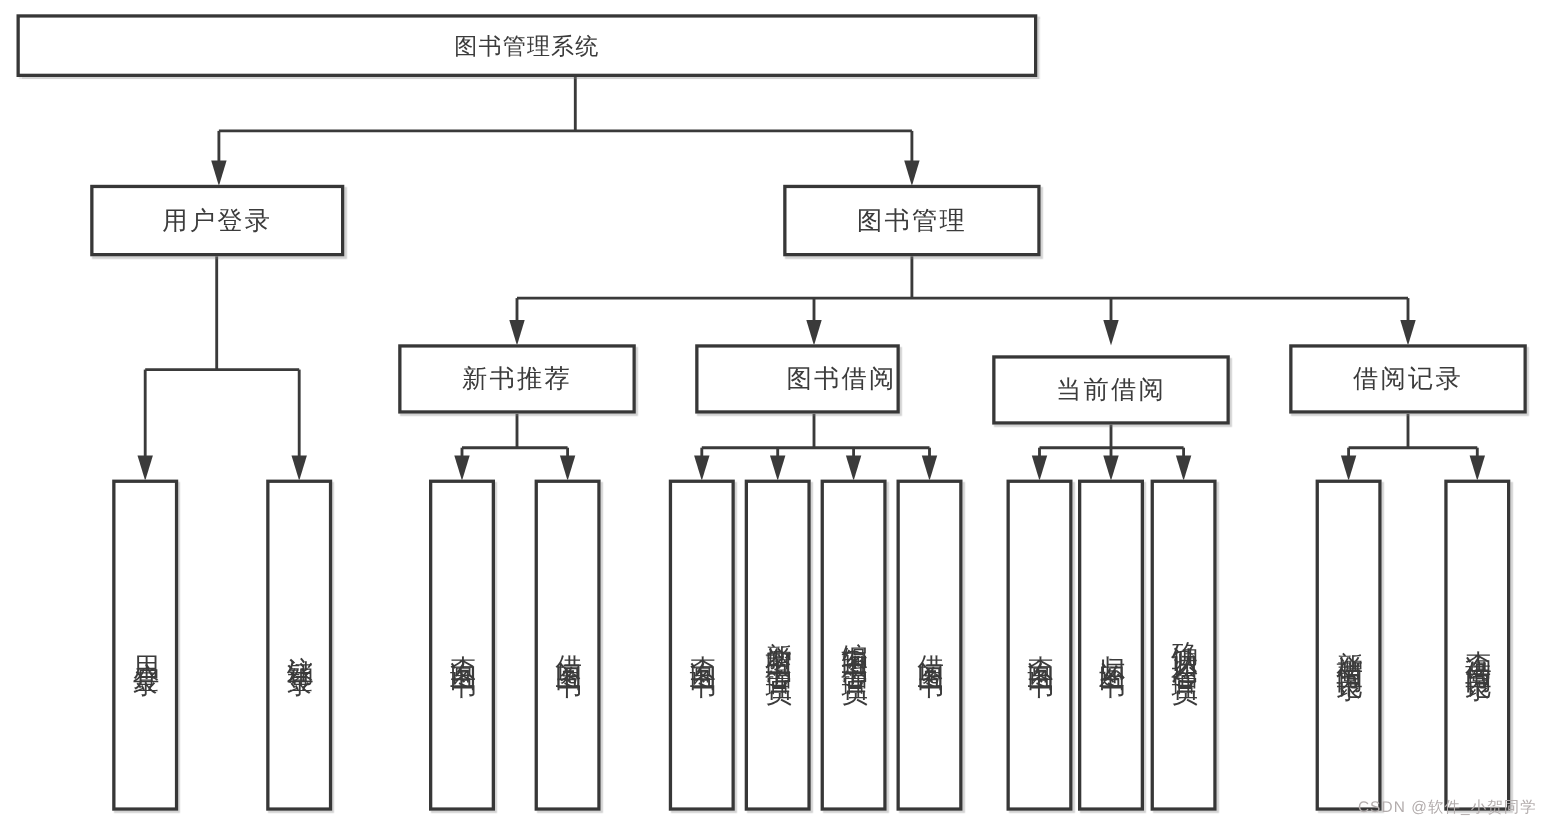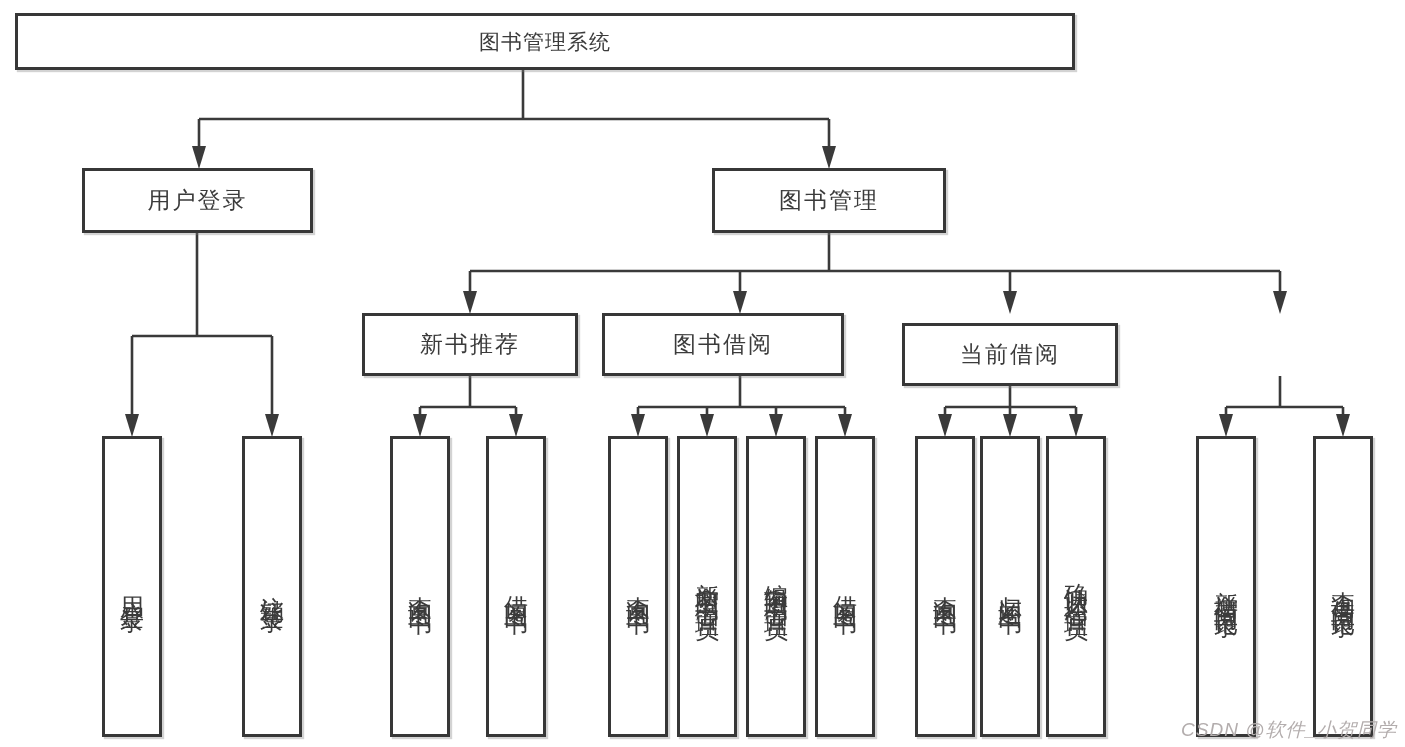--- a/index.html
+++ b/index.html
@@ -31,25 +31,24 @@
     writing-mode: vertical-rl;
     text-orientation: mixed;
     font-size: 24px;
     letter-spacing: 5px;
     line-height: 1;
   }
   .watermark {
     position: absolute;
     right: 8px;
     bottom: 4px;
-    font-size: 19px;
+    font-size: 14px;
     color: #b3adad;
     letter-spacing: 1px;
     z-index: 3;
-    font-style: italic;
   }
 </style>
 </head>
 <body>
 
 <div id="canvas">
 
   <svg id="wires" width="1405" height="747" viewBox="0 0 1405 747">
     <g stroke="#3a3a3a" stroke-width="2.6" fill="none">
 
@@ -109,39 +108,42 @@
       <polygon points="769,414 783,414 776,437"></polygon>
       <polygon points="838,414 852,414 845,437"></polygon>
       <polygon points="938,414 952,414 945,437"></polygon>
       <polygon points="1003,414 1017,414 1010,437"></polygon>
       <polygon points="1069,414 1083,414 1076,437"></polygon>
       <polygon points="1219,414 1233,414 1226,437"></polygon>
       <polygon points="1336,414 1350,414 1343,437"></polygon>
     </g>
   </svg>
 
-  <div class="box root-box" style="left:15px; top:13px; width:1060px; height:57px;">
+  <div class="box root-box" style="left:15px; top:13px; width:928px; height:57px;">
     <span class="lbl">图书管理系统</span>
   </div>
 
   <div class="box h-box" style="left:82px; top:168px; width:231px; height:65px;">
     <span class="lbl">用户登录</span>
   </div>
   <div class="box h-box" style="left:362px; top:313px; width:216px; height:63px;">
     <span class="lbl">新书推荐</span>
   </div>
 
   <div class="box h-box" style="left:712px; top:168px; width:234px; height:65px;">
     <span class="lbl">图书管理</span>
   </div>
-  <div class="box h-box" style="left:602px; top:313px; width:242px; height:63px;">
+  <div class="box h-box" style="left:632px; top:313px; width:186px; height:63px;justify-content:flex-end;">
     <span class="lbl">图书借阅</span>
   </div>
   <div class="box h-box" style="left:902px; top:313px; width:216px; height:63px;margin-top:10px;">
     <span class="lbl">当前借阅</span>
+  </div>
+  <div class="box h-box" style="left:1172px; top:313px; width:216px; height:63px;">
+    <span class="lbl">借阅记录</span>
   </div>
 
   <div class="box leaf" style="left:102px; top:436px; width:60px; height:301px;">
     <span class="lbl">用户登录</span>
   </div>
   <div class="box leaf" style="left:242px; top:436px; width:60px; height:301px;">
     <span class="lbl">注销登录</span>
   </div>
   <div class="box leaf" style="left:390px; top:436px; width:60px; height:301px;">
     <span class="lbl">查询图书</span>

